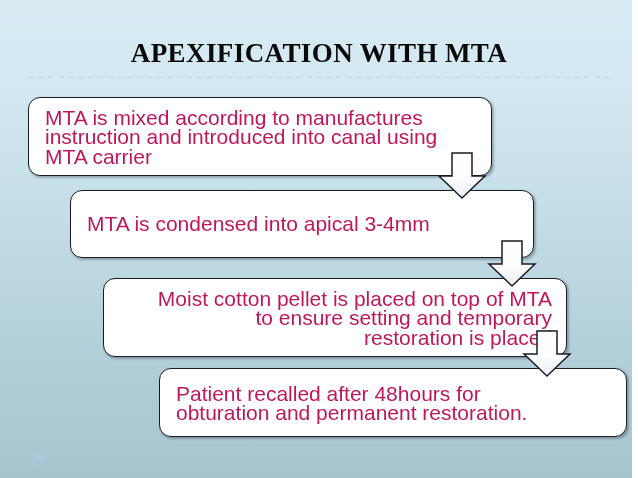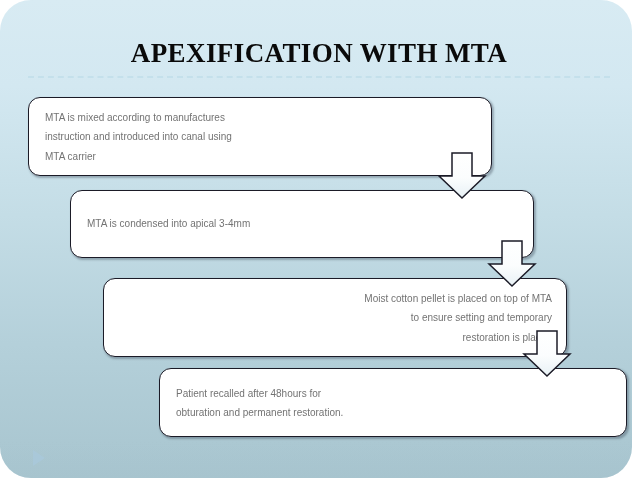--- a/index.html
+++ b/index.html
@@ -11,21 +11,20 @@
     height: 478px;
     overflow: hidden;
     font-family: "Liberation Sans", sans-serif;
   }
   #slide {
     position: relative;
     width: 632px;
     height: 478px;
     background: linear-gradient(to bottom, #d8ebf3 0%, #d3e8f1 18%, #c4dde6 45%, #b4d0da 72%, #a8c5cf 100%);
     overflow: hidden;
-    border-radius: 31px;
   }
   
   #title {
     position: absolute;
     left: 0;
     top: 38px;
     width: 638px;
     text-align: center;
     font-family: "Liberation Serif", serif;
     font-weight: bold;
@@ -53,23 +52,23 @@
     box-shadow: 1.5px 1.5px 2px rgba(30,40,55,0.30);
     z-index: 3;
   }
   .flow-text {
     position: absolute;
     left: 16px;
     right: 14px;
     top: 50%;
     transform: translateY(-50%);
     font-family: "Liberation Sans", sans-serif;
-    font-size: 10px;
+    font-size: 21px;
     line-height: 19.5px;
-    color: #737373;
+    color: #be185d;
     white-space: pre-line;
   }
   #box1 { left: 28px;  top: 97px;  width: 464px; height: 79px; }
   #box2 { left: 70px;  top: 190px; width: 464px; height: 68px; padding-left: 16px; }
   #box3 { left: 103px; top: 278px; width: 464px; height: 79px; text-align: right; }
   #box4 { left: 140px; top: 368px; width: 468px; height: 69px; margin-left: 19px; }
 
   
   .down-arrow {
     position: absolute;

